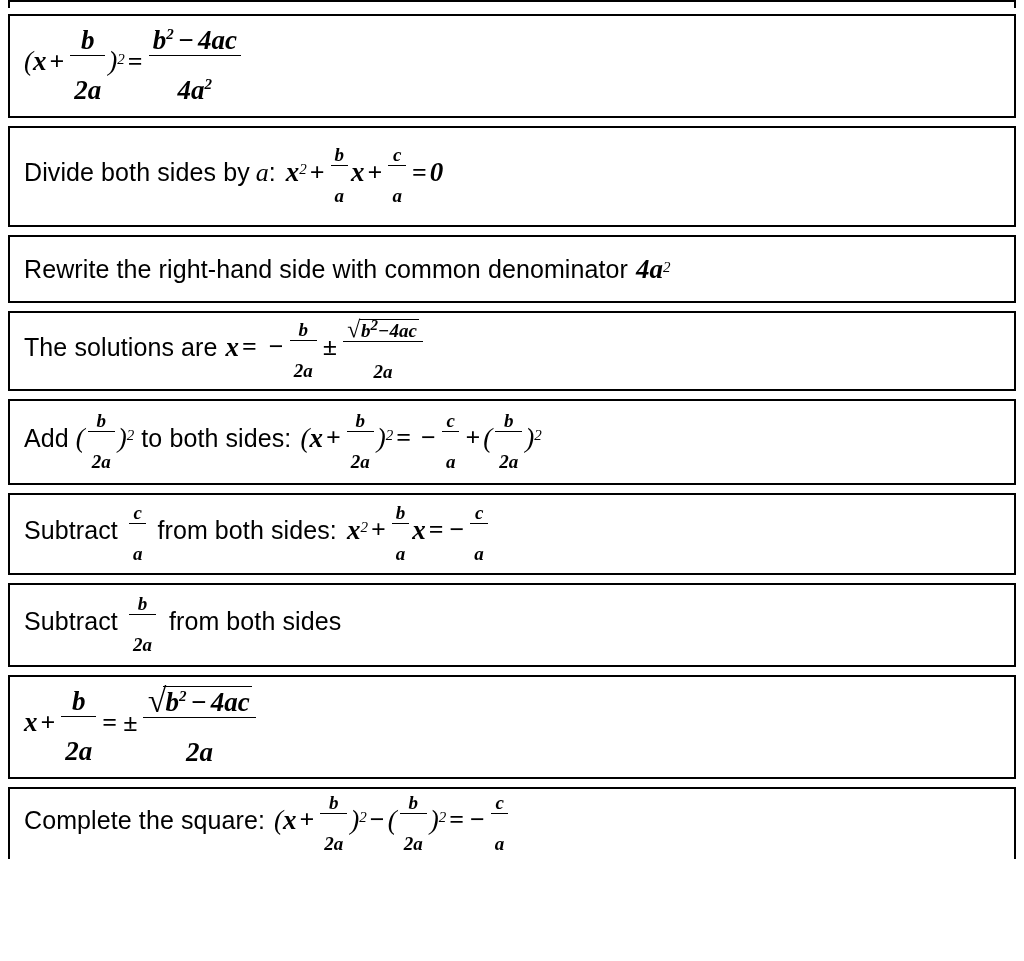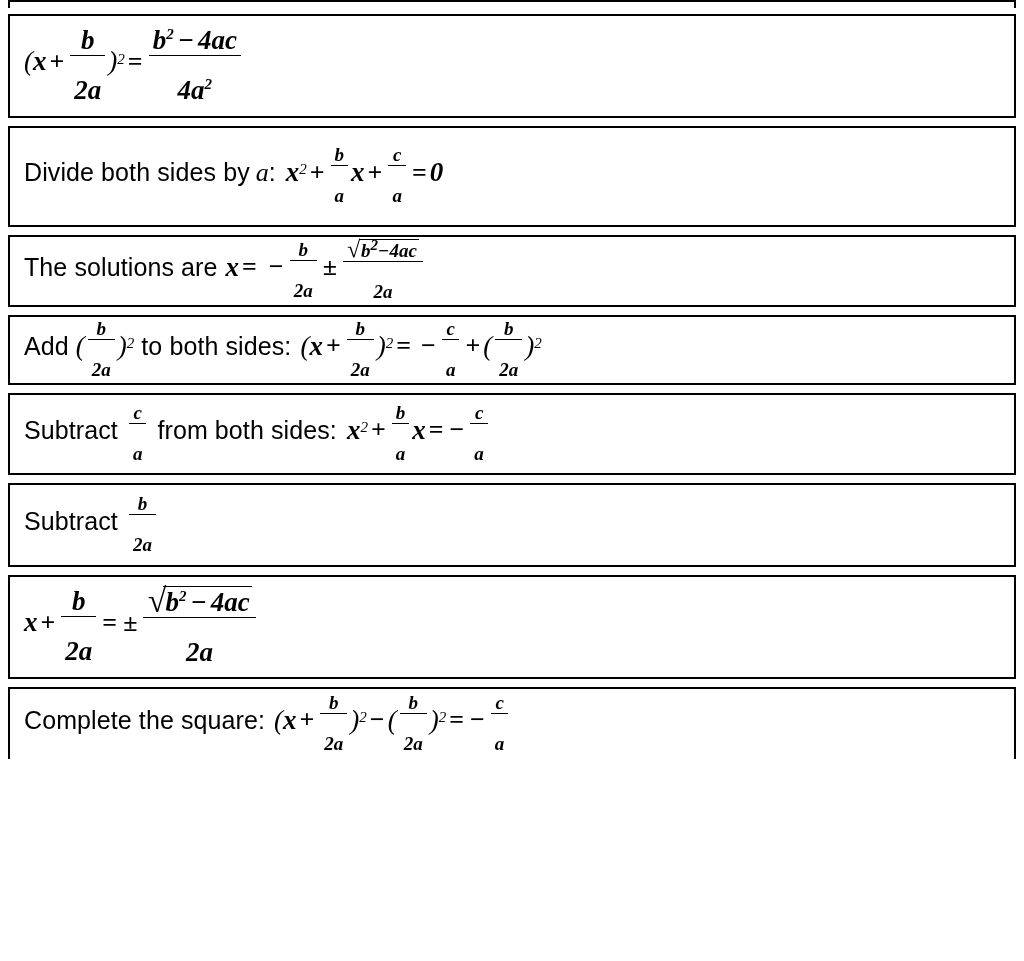--- a/index.html
+++ b/index.html
@@ -145,42 +145,47 @@
       </span>
     </div>
   </div>
 
   <div class="card" style="height:101px;">
     <div class="card-content">
       <span class="mtext">Divide both sides by</span><span class="mi" style="padding-left:6px;">a</span><span class="mtext">:</span><span style="display:inline-block;width:10px;"></span><span class="mi-b">x</span><span class="sup-up">2</span><span class="mo">+</span><span class="frac small"><span class="num">b</span><span class="den">a</span></span><span class="mi-b">x</span><span class="mo">+</span><span class="frac small"><span class="num">c</span><span class="den">a</span></span><span class="mo">=</span><span class="mi-b">0</span>
     </div>
   </div>
 
+  <div class="card" style="height:68px;">
+    <div class="card-content">
+      <span class="mtext">Rewrite the right-hand side with common denominator</span><span style="display:inline-block;width:8px;"></span><span class="mi-b">4a</span><span class="sup-up">2</span>
+    </div>
+  </div>
 
-  <div class="card" style="height:72px;">
+  <div class="card" style="height:80px;">
     <div class="card-content">
       <span class="mtext">The solutions are</span><span style="display:inline-block;width:8px;"></span><span class="mi-b">x</span><span class="mo">=</span><span style="display:inline-block;width:6px;"></span><span class="mo">−</span><span class="frac small"><span class="num">b</span><span class="den">2a</span></span><span class="mo">±</span><span class="frac small"><span class="num"><span class="sqrt"><span class="radsign">√</span><span class="radicand"><span>b</span><span class="sup-up">2</span><span>−</span><span>4ac</span></span></span></span><span class="den">2a</span></span>
     </div>
   </div>
 
-  <div class="card" style="height:70px;">
+  <div class="card" style="height:86px;">
     <div class="card-content">
       <span class="mtext">Add</span><span style="display:inline-block;width:7px;"></span><span class="paren-b">(</span><span class="frac small"><span class="num">b</span><span class="den">2a</span></span><span class="paren-b">)</span><span class="sup-up">2</span><span style="display:inline-block;width:7px;"></span><span class="mtext">to both sides:</span><span style="display:inline-block;width:9px;"></span><span class="paren-b">(</span><span class="mi-b">x</span><span class="mo">+</span><span class="frac small"><span class="num">b</span><span class="den">2a</span></span><span class="paren-b">)</span><span class="sup-up">2</span><span class="mo">=</span><span style="display:inline-block;width:4px;"></span><span class="mo">−</span><span class="frac small"><span class="num">c</span><span class="den">a</span></span><span class="mo">+</span><span class="paren-b">(</span><span class="frac small"><span class="num">b</span><span class="den">2a</span></span><span class="paren-b">)</span><span class="sup-up">2</span>
     </div>
   </div>
 
   <div class="card" style="height:82px;">
     <div class="card-content">
       <span class="mtext">Subtract</span><span style="display:inline-block;width:8px;"></span><span class="frac small"><span class="num">c</span><span class="den">a</span></span><span style="display:inline-block;width:8px;"></span><span class="mtext">from both sides:</span><span style="display:inline-block;width:10px;"></span><span class="mi-b">x</span><span class="sup-up">2</span><span class="mo">+</span><span class="frac small"><span class="num">b</span><span class="den">a</span></span><span class="mi-b">x</span><span class="mo">=</span><span class="mo">−</span><span class="frac small"><span class="num">c</span><span class="den">a</span></span>
     </div>
   </div>
 
   <div class="card" style="height:84px;">
     <div class="card-content">
-      <span class="mtext">Subtract</span><span style="display:inline-block;width:8px;"></span><span class="frac small"><span class="num">b</span><span class="den">2a</span></span><span style="display:inline-block;width:10px;"></span>
+      <span class="mtext">Subtract</span><span style="display:inline-block;width:8px;"></span><span class="frac small"><span class="num">b</span><span class="den">2a</span></span><span style="display:inline-block;width:10px;"></span><span class="mtext">from both sides</span>
     </div>
   </div>
 
   <div class="card" style="height:104px;">
     <div class="card-content">
       <span class="mi-b">x</span><span class="mo">+</span><span class="frac big"><span class="num">b</span><span class="den">2a</span></span><span class="mo">=</span><span class="mo">±</span><span class="frac big"><span class="num"><span class="sqrt" style="padding-left:16px;"><span class="radsign">√</span><span class="radicand"><span>b</span><span class="sup-up">2</span><span style="padding:0 4px;">−</span><span>4ac</span></span></span></span><span class="den">2a</span></span>
     </div>
   </div>
 
   <div class="card" style="height:72px;border-bottom:none;margin-bottom:0;">

